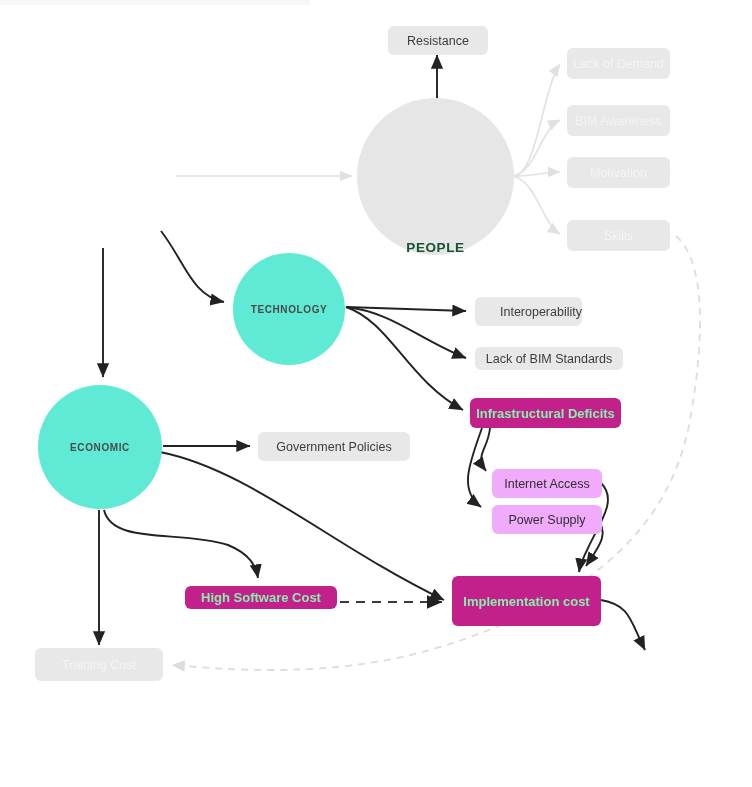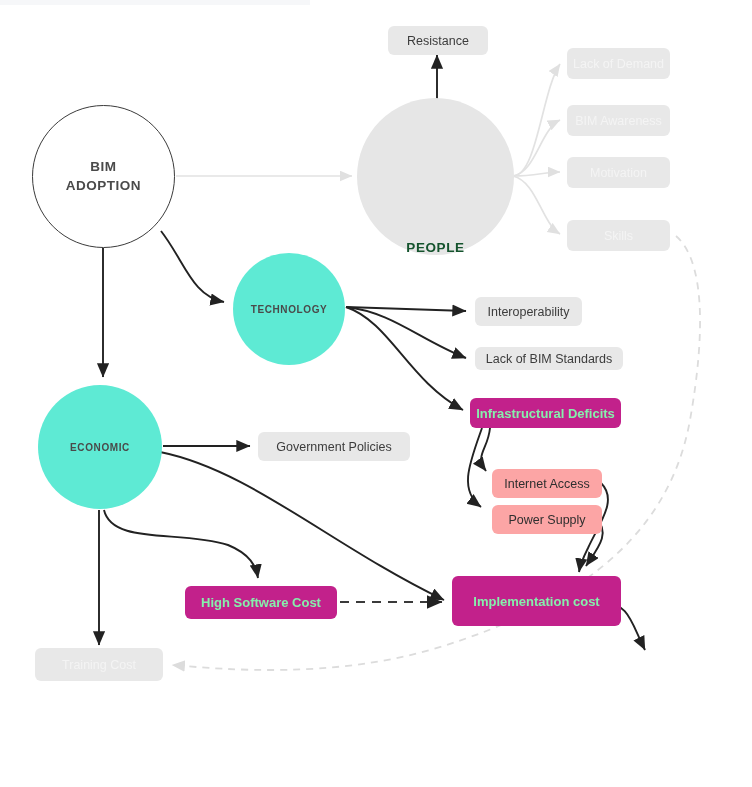--- a/index.html
+++ b/index.html
@@ -17,21 +17,21 @@
   .c-grey{background:#e6e6e6;color:#14532d;font-weight:bold;
           font-size:13.5px;letter-spacing:.6px;align-items:flex-end;}
   .c-grey-dark{background:#5eead4;color:#4a4a4a;font-weight:bold;
           font-size:10px;letter-spacing:.6px;}
   .c-black{background:#191919;color:#f2f2f2;font-weight:bold;
            font-size:13.5px;letter-spacing:.5px;line-height:1.5;}
   .box{border-radius:6px;font-size:12.5px;}
   .b-grey{background:#e8e8e8;color:#3c3c3c;font-weight:normal;}
   .b-grey-faded{background:#e8e8e8;color:#f4f4f4;font-weight:normal;}
   .b-magenta{background:#c2218b;color:#86efac;font-weight:bold;font-size:13px;}
-  .b-pink{background:#fca5a5;color:#2f2f2f;font-weight:normal;}
+  .b-pink{background:#f0abfc;color:#2f2f2f;font-weight:normal;}
 </style>
 </head>
 <body>
 
 <div id="stage">
 
   <div id="topband"></div>
 
   <svg id="edges" viewBox="0 0 752 787" xmlns="http://www.w3.org/2000/svg">
     <defs>
@@ -85,26 +85,20 @@
       <path d="M176,176 L352,176" marker-end="url(#ah-faded)"></path>
       <path d="M513,176 C537,176 542,90 560,64" marker-end="url(#ah-faded)"></path>
       <path d="M513,176 C536,172 540,130 560,120" marker-end="url(#ah-faded)"></path>
       <path d="M513,176 C536,176 544,172 560,172" marker-end="url(#ah-faded)"></path>
       <path d="M513,176 C537,182 541,222 560,234" marker-end="url(#ah-faded)"></path>
     </g>
 
     <path d="M676,236 C704,260 706,330 690,420 C672,520 600,600 430,650 C330,678 230,670 172,665" fill="none" stroke="#dcdcdc" stroke-width="1.8" stroke-dasharray="7 6" marker-end="url(#ah-faded2)"></path>
   </svg>
 
-  <div class="node circ c-root" style="left:32px;top:105px;width:143px;height:143px;">
-    <div>
-      <div>BIM</div>
-      <div>ADOPTION</div>
-    </div>
-  </div>
 
   <div class="node circ c-grey" style="left:357px;top:98px;width:157px;height:157px;">
     <span>PEOPLE</span>
   </div>
 
   <div class="node circ c-grey-dark" style="left:233px;top:253px;width:112px;height:112px;">
     <span>TECHNOLOGY</span>
   </div>
 
   <div class="node circ c-grey-dark" style="left:38px;top:385px;width:124px;height:124px;">
@@ -125,21 +119,21 @@
   </div>
 
   <div class="node box b-grey-faded" style="left:567px;top:157px;width:103px;height:31px;">
     <span>Motivation</span>
   </div>
 
   <div class="node box b-grey-faded" style="left:567px;top:220px;width:103px;height:31px;">
     <span>Skills</span>
   </div>
 
-  <div class="node box b-grey" style="left:475px;top:297px;width:107px;height:29px;">
+  <div class="node box b-grey" style="left:475px;top:297px;width:107px;height:29px;justify-content:flex-end;">
     <span>Interoperability</span>
   </div>
 
   <div class="node box b-grey" style="left:475px;top:347px;width:148px;height:23px;">
     <span>Lack of BIM Standards</span>
   </div>
 
   <div class="node box b-magenta" style="left:470px;top:398px;width:151px;height:30px;">
     <span>Infrastructural Deficits</span>
   </div>
@@ -149,25 +143,25 @@
   </div>
 
   <div class="node box b-pink" style="left:492px;top:505px;width:110px;height:29px;">
     <span>Power Supply</span>
   </div>
 
   <div class="node box b-grey" style="left:258px;top:432px;width:152px;height:29px;">
     <span>Government Policies</span>
   </div>
 
-  <div class="node box b-magenta" style="left:185px;top:586px;width:152px;height:33px;">
+  <div class="node box b-magenta" style="left:185px;top:586px;width:152px;height:23px;">
     <span>High Software Cost</span>
   </div>
 
-  <div class="node box b-magenta" style="left:452px;top:576px;width:169px;height:50px;">
+  <div class="node box b-magenta" style="left:452px;top:576px;width:149px;height:50px;">
     <span>Implementation cost</span>
   </div>
 
   <div class="node box b-grey-faded" style="left:35px;top:648px;width:128px;height:33px;">
     <span>Training Cost</span>
   </div>
 
 </div>
 
 </body></html>

